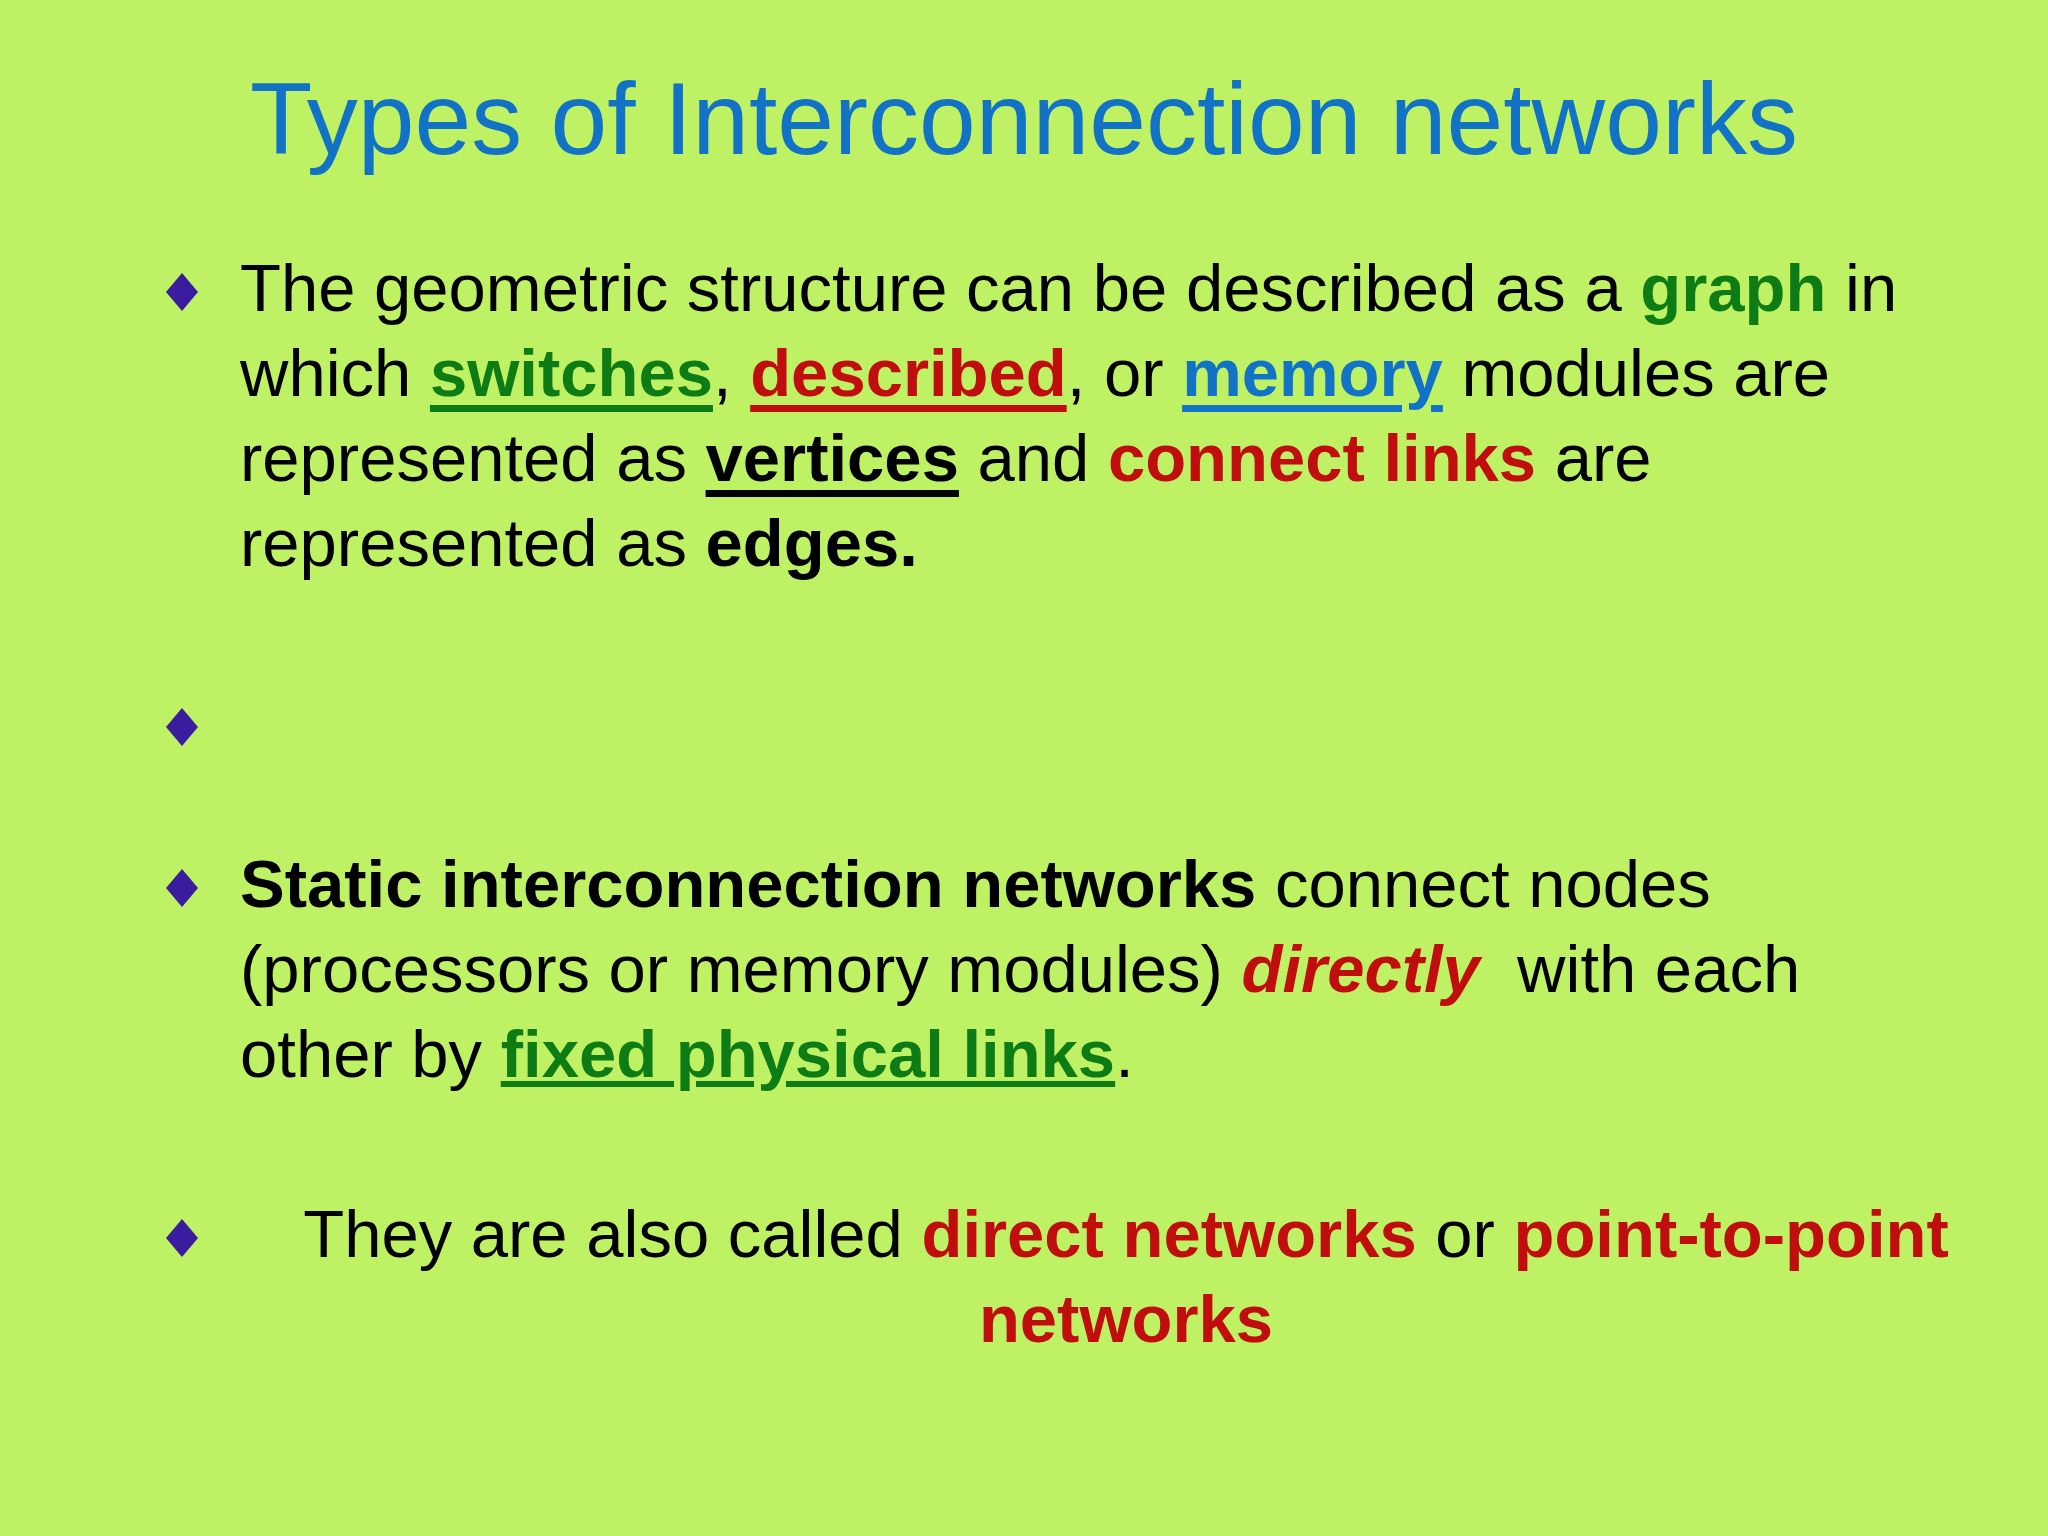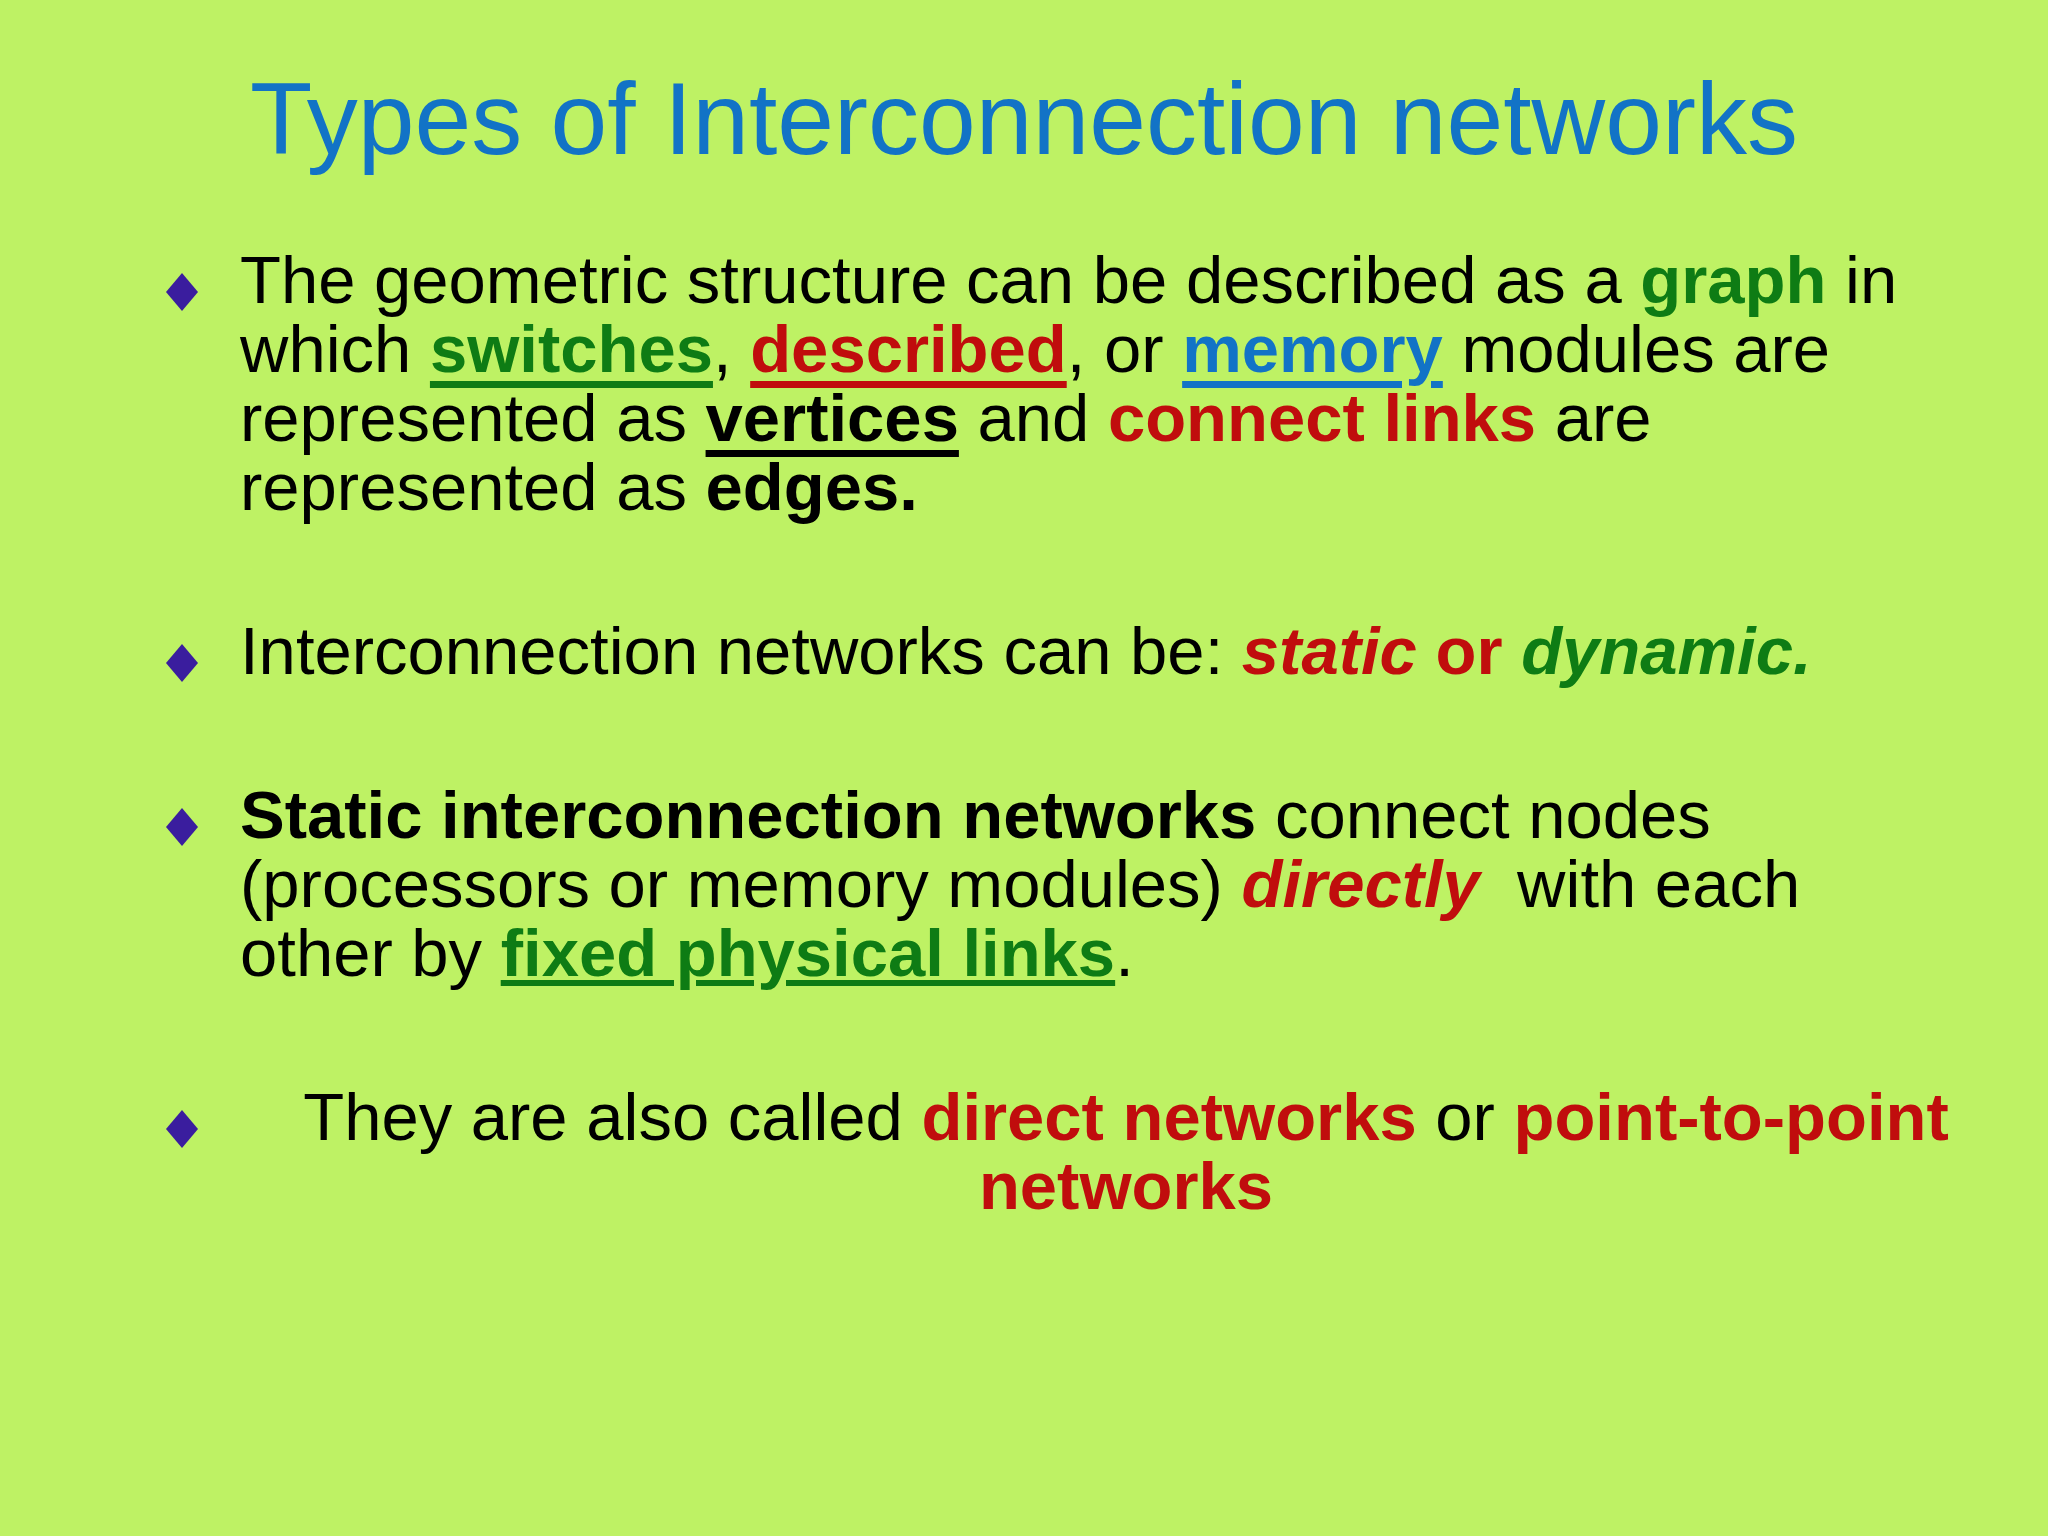--- a/index.html
+++ b/index.html
@@ -44,21 +44,21 @@
   }
   .diamond svg {
     display: block;
     width: 32px;
     height: 38px;
   }
   .bullet-text {
     margin: 0 0 0 42px;
     width: 1772px;
     font-size: 67px;
-    line-height: 69px;
+    line-height: 85px;
     white-space: pre-wrap;
     color: #000000;
   }
   .bullet-text span.b { font-weight: 700; }
   .bullet-text span.i { font-style: italic; }
   .bullet-text span.u {
     text-decoration: underline;
     text-decoration-thickness: 7px;
     text-underline-offset: 9px;
   }
@@ -79,21 +79,20 @@
 which </span><span class="b u" style="color: rgb(14, 124, 20);">switches</span><span>, </span><span class="b u" style="color: rgb(192, 13, 13);">described</span><span>, or </span><span class="b u" style="color: rgb(18, 115, 198);">memory</span><span> modules are
 represented as </span><span class="b u">vertices</span><span> and </span><span class="b" style="color: rgb(192, 13, 13);">connect links</span><span> are
 represented as </span><span class="b">edges.</span></p>
   </div>
       <div class="bullet">
     <span class="diamond">
       <svg viewBox="0 0 32 38" xmlns="http://www.w3.org/2000/svg">
         <polygon class="diamond-shape" points="16,0 32,19 16,38 0,19" fill="#3a1d9e"></polygon>
       </svg>
     </span>
-    <p class="bullet-text"><span>Interconnection networks can be: </span><span class="b i" style="color: rgb(192, 13, 13);">static</span><span> </span><span class="b" style="color: rgb(192, 13, 13);">or</span><span> </span><span class="b i" style="color: rgb(14, 124, 20);">dynamic.</span></p>
   </div>
       <div class="bullet">
     <span class="diamond">
       <svg viewBox="0 0 32 38" xmlns="http://www.w3.org/2000/svg">
         <polygon class="diamond-shape" points="16,0 32,19 16,38 0,19" fill="#3a1d9e"></polygon>
       </svg>
     </span>
     <p class="bullet-text"><span class="b">Static interconnection networks</span><span> connect nodes
 (processors or memory modules) </span><span class="b i" style="color: rgb(192, 13, 13);">directly</span><span>  with each
 other by </span><span class="b" style="color: rgb(14, 124, 20); text-decoration: underline;">fixed physical links</span><span>.</span></p>

